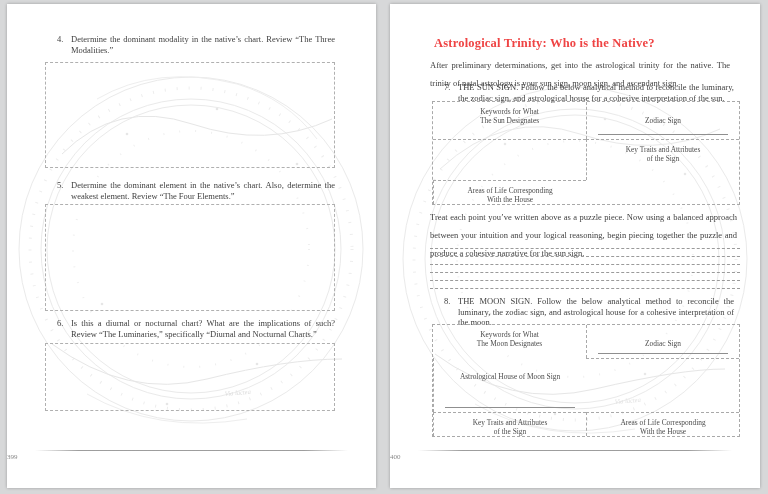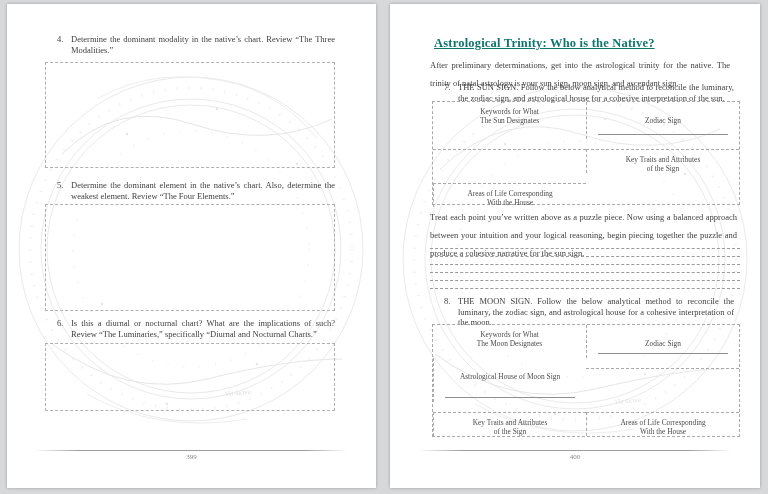--- a/index.html
+++ b/index.html
@@ -20,51 +20,50 @@
   .list-item{
     position:absolute;display:flex;
     font-size:8.5px;line-height:10.5px;color:#3f3f3f;
   }
   .list-item .num{flex:0 0 14px;}
   .list-item .itxt{flex:1;text-align:justify;}
   .answer-box{
     position:absolute;border:1px dashed #b0b0b0;background:transparent;
   }
   .heading{
-    position:absolute;font-weight:bold;font-size:12.5px;color:#0f766e;
+    position:absolute;font-weight:bold;font-size:12.5px;color:#ef4444;
     letter-spacing:.2px;
-    text-decoration:underline;
   }
   .para{
     position:absolute;font-size:8.5px;line-height:18px;color:#3f3f3f;
     text-align:justify;
   }
   .atable{
     position:absolute;border:1px dashed #a9a9a9;
     display:grid;grid-template-columns:1fr 1fr;
   }
   .atable .cell{
     position:relative;font-size:7.4px;line-height:9px;color:#4c4c4c;
     text-align:center;padding-top:5px;white-space:pre-line;
   }
   .atable .bl{border-left:1px dashed #a9a9a9;}
-  .atable .bt{border-top:1px dashed #a9a9a9;margin-top:10px;}
+  .atable .bt{border-top:1px dashed #a9a9a9;}
   .writein{
     position:absolute;left:7%;right:7%;bottom:4px;height:0;
     border-top:1px solid #8f8f8f;
   }
   .writing-line{
     position:absolute;height:0;border-top:1px dashed #9a9a9a;
   }
   .footer-rule{
     position:absolute;height:1px;left:28px;right:28px;top:446px;
     background:linear-gradient(to right,rgba(150,150,150,0),rgba(140,140,140,.85) 14%,rgba(140,140,140,.85) 86%,rgba(150,150,150,0));
   }
   .page-num{
-    position:absolute;top:449px;left:0;right:0;text-align:center;
+    position:absolute;top:449px;left:0;right:0;text-align:left;
     font-size:7px;color:#8a8a8a;
   }
 </style>
 </head>
 <body>
 
 <div class="page page-left">
   <div class="wm">
     <svg width="369" height="484" viewBox="0 0 369 484">
       <g fill="none" stroke="#eaeaea" stroke-width="1">

